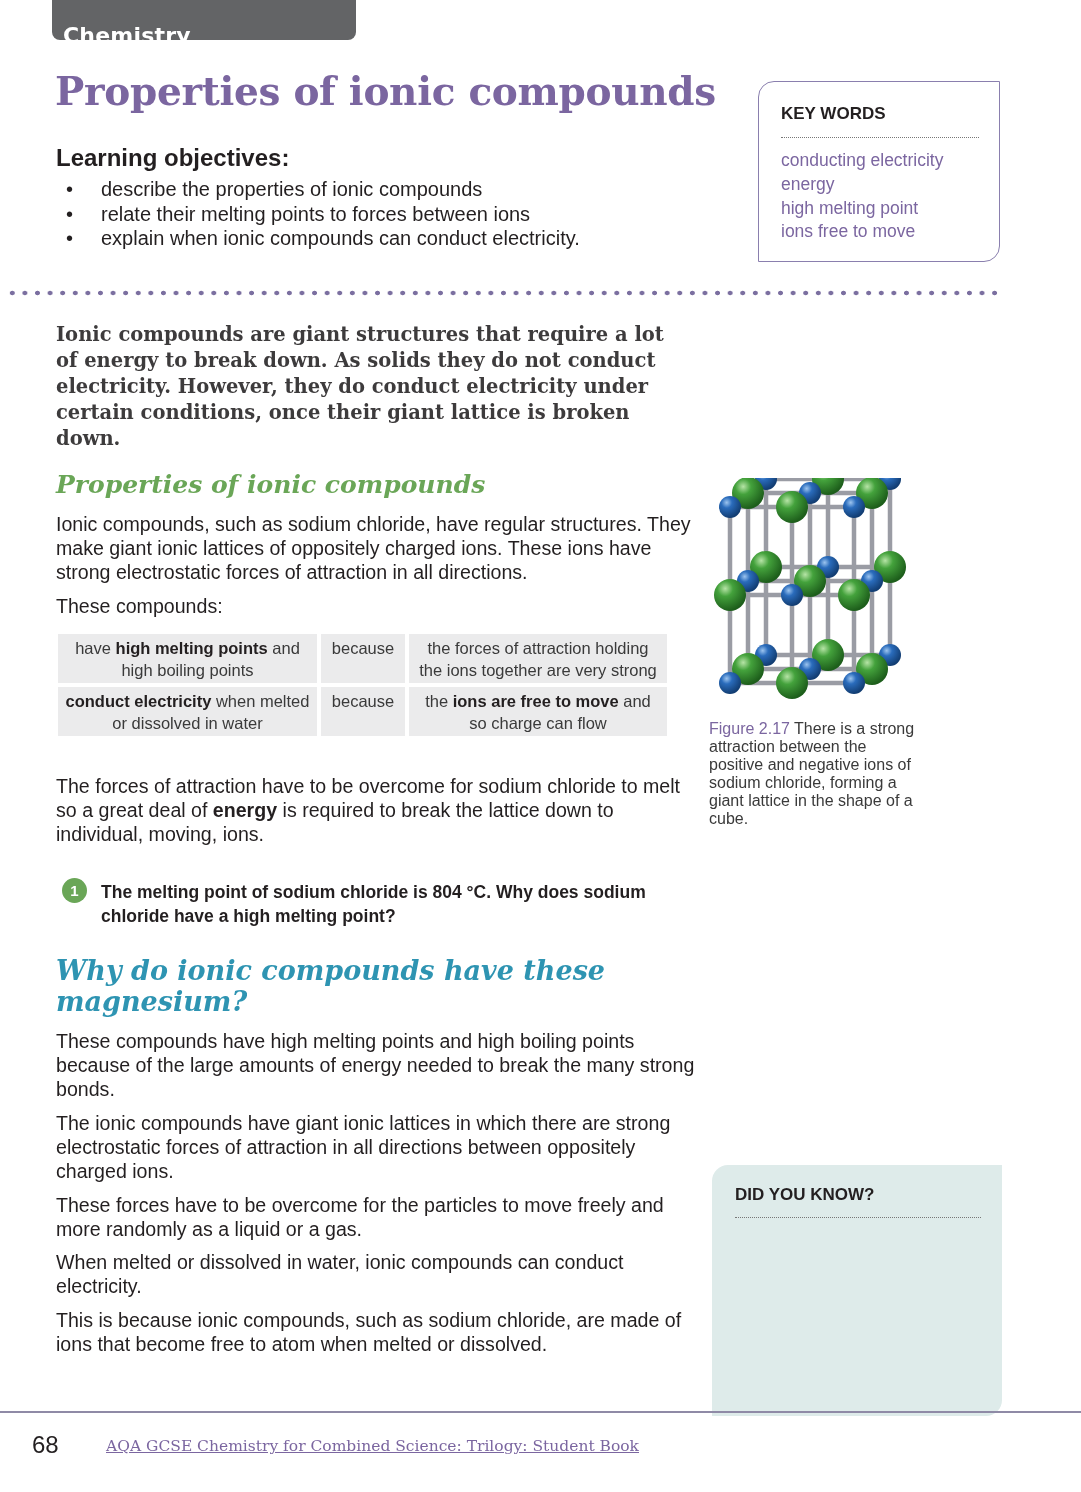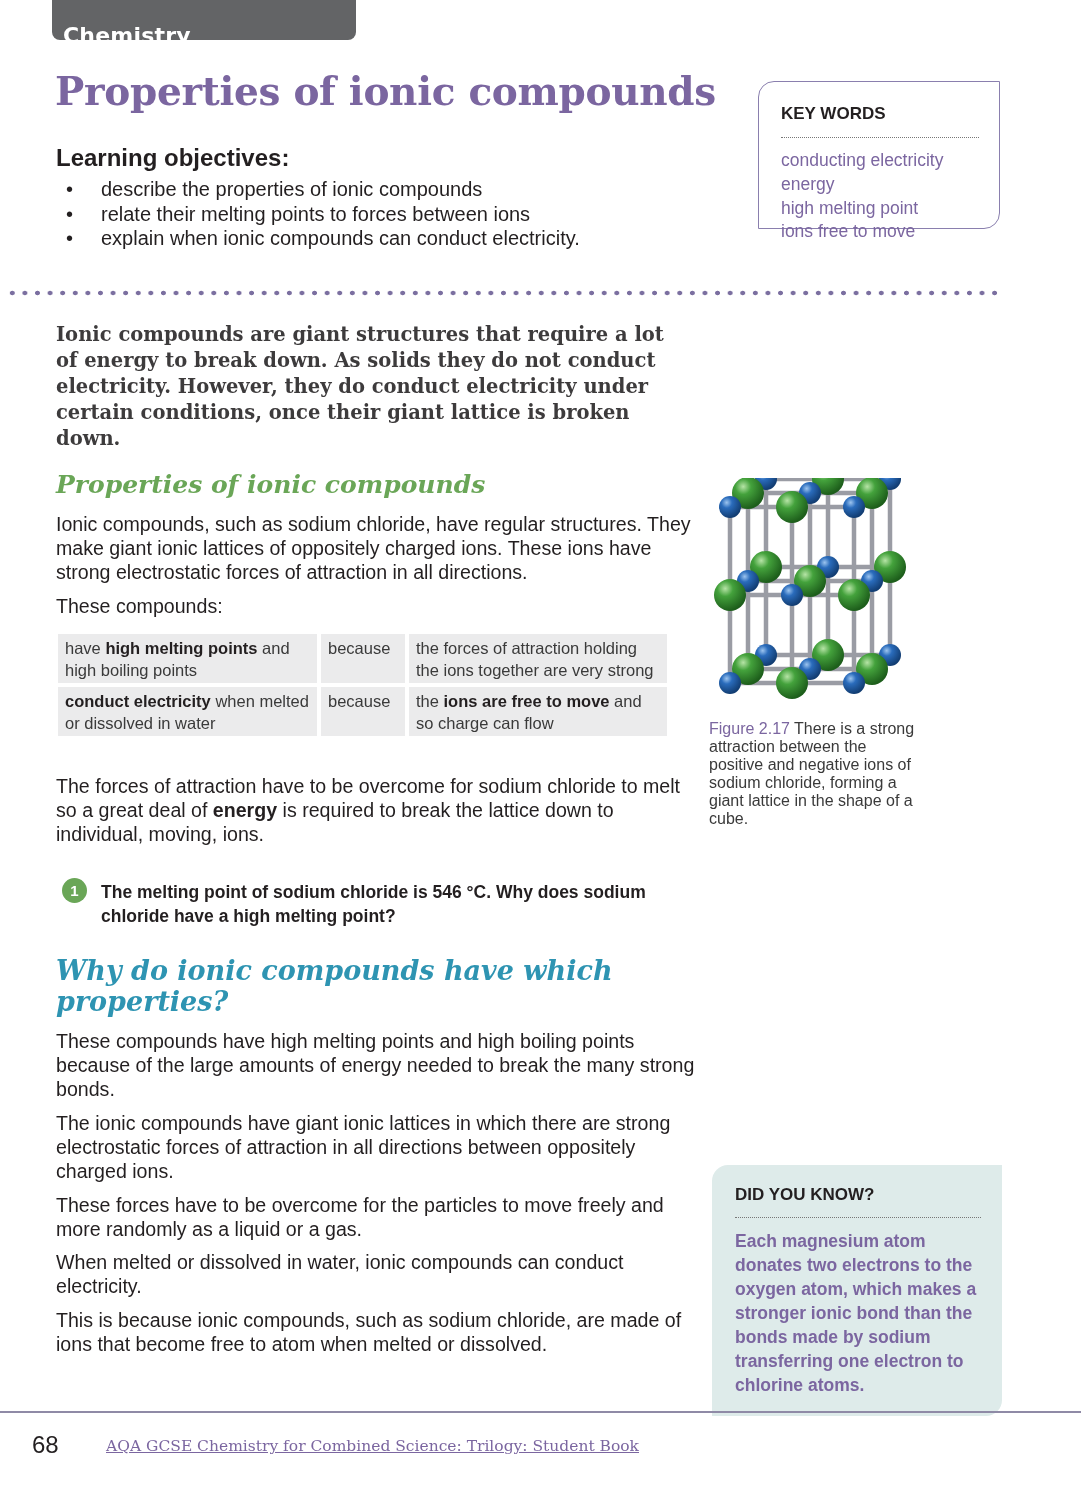--- a/index.html
+++ b/index.html
@@ -15,21 +15,21 @@
   .page-title { left: 55px; top: 68px; font-family: "DejaVu Serif", "Liberation Serif", serif;
                 font-weight: bold; font-size: 39px; color: #7b66a0; letter-spacing: -0.3px; white-space: nowrap; }
 
   .lo-heading { left: 56px; top: 144px; font-weight: bold; font-size: 24px; color: #231f20;
                 font-family: "Liberation Sans", sans-serif; }
   .lo-list { left: 56px; top: 177px; margin: 0; padding: 0; list-style: none;
              font-family: "Liberation Sans", sans-serif; font-size: 20px; line-height: 24.5px; }
   .lo-list li { position: relative; padding-left: 45px; white-space: nowrap; }
   .lo-list li::before { content: "•"; position: absolute; left: 10px; top: 0; }
 
-  .keywords { left: 758px; top: 81px; width: 242px; height: 148px; border: 1.5px solid #8a7fae;
+  .keywords { left: 758px; top: 81px; width: 242px; height: 181px; border: 1.5px solid #8a7fae;
               border-radius: 16px 0 16px 0; box-sizing: border-box; }
   .kw-heading { position: absolute; left: 22px; top: 22px; font-weight: bold; font-size: 17px;
                 font-family: "Liberation Sans", sans-serif; color: #231f20; }
   .kw-rule { position: absolute; left: 22px; top: 55px; width: 198px; border-top: 1.5px dotted #777; }
   .kw-list { position: absolute; left: 22px; top: 67px; margin: 0; padding: 0; list-style: none;
              font-family: "Liberation Sans", sans-serif; font-weight: normal; font-size: 17.5px;
              line-height: 23.8px; color: #7b66a0; white-space: nowrap; }
 
   .dot-divider { left: 6px; top: 289px; width: 997px; height: 8px;
                  background-image: radial-gradient(circle, #7b6fa0 2.2px, transparent 2.6px);
@@ -40,21 +40,21 @@
 
   .h2-green { left: 56px; top: 470px; font-family: "DejaVu Serif", "Liberation Serif", serif;
               font-style: italic; font-weight: bold; font-size: 25px; color: #6aa657; white-space: nowrap; }
 
   .body-text { font-family: "Liberation Sans", sans-serif; font-size: 19.6px; line-height: 24px; color: #231f20; }
   .p1 { left: 56px; top: 512px; width: 640px; }
   .p2 { left: 56px; top: 594px; }
 
   .props-table { left: 58px; top: 634px; border-collapse: separate; border-spacing: 4px;
                  margin-left: -4px; margin-top: -4px; font-family: "Liberation Sans", sans-serif;
-                 font-size: 16.5px; line-height: 22px; color: #3a3a3a; }
+                 font-size: 16.5px; line-height: 22px; color: #3a3a3a; text-align: center; }
   .props-table td { background: #ebebec; vertical-align: top; padding: 3px 7px 2px 7px; }
   .props-table td.c1 { width: 245px; }
   .props-table td.c2 { width: 70px; }
   .props-table td.c3 { width: 244px; }
   .props-table b { color: #231f20; }
 
   .p3 { left: 56px; top: 774px; width: 640px; }
 
   .q-badge { left: 62px; top: 878px; width: 25px; height: 25px; border-radius: 50%; background: #6aa657;
              color: #fff; font-weight: bold; font-size: 15px; text-align: center; line-height: 25px;
@@ -135,23 +135,23 @@
     <td class="c1"><span></span><b>conduct electricity</b><span> when melted or dissolved in water</span></td>
     <td class="c2">because</td>
     <td class="c3"><span>the </span><b>ions are free to move</b><span> and so charge can flow</span></td>
   </tr>
 </tbody>
   </table>
 
 <div class="abs body-text p3"><span>The forces of attraction have to be overcome for sodium chloride to melt so a great deal of </span><b>energy</b><span> is required to break the lattice down to individual, moving, ions.</span></div>
 
 <div class="abs q-badge">1</div>
-<div class="abs q-text">The melting point of sodium chloride is 546 °C. Why does sodium chloride have a high melting point?</div>
-
-<div class="abs h2-blue">Why do ionic compounds have which properties?</div>
+<div class="abs q-text">The melting point of sodium chloride is 804 °C. Why does sodium chloride have a high melting point?</div>
+
+<div class="abs h2-blue">Why do ionic compounds have these magnesium?</div>
 <div class="abs body-text p4">These compounds have high melting points and high boiling points because of the large amounts of energy needed to break the many strong bonds.</div>
 <div class="abs body-text p5">The ionic compounds have giant ionic lattices in which there are strong electrostatic forces of attraction in all directions between oppositely charged ions.</div>
 <div class="abs body-text p6">These forces have to be overcome for the particles to move freely and more randomly as a liquid or a gas.</div>
 <div class="abs body-text p7">When melted or dissolved in water, ionic compounds can conduct electricity.</div>
 <div class="abs body-text p8">This is because ionic compounds, such as sodium chloride, are made of ions that become free to atom when melted or dissolved.</div>
 
 <svg class="abs figure-svg" id="lattice" width="220" height="230" viewBox="0 0 220 230">
   <defs>
     <radialGradient id="gBlue" cx="35%" cy="30%" r="70%">
       <stop offset="0%" stop-color="#9cc4ef"></stop>
@@ -249,18 +249,17 @@
       <circle cx="86" cy="29" r="16" fill="url(#gGreen)"></circle>
       <circle cx="148" cy="29" r="11" fill="url(#gBlue)"></circle>
     </g>
 </svg>
 
 <div class="abs fig-caption"><span class="lbl">Figure 2.17</span><span> There is a strong attraction between the positive and negative ions of sodium chloride, forming a giant lattice in the shape of a cube.</span></div>
 
 <div class="abs dyk">
   <div class="dyk-heading">DID YOU KNOW?</div>
   <div class="dyk-rule"></div>
-  <div class="dyk-text">Each magnesium atom donates two electrons to the oxygen atom, which makes a stronger ionic bond than the bonds made by sodium transferring one electron to chlorine atoms.</div>
 </div>
 
 <div class="abs footer-rule"></div>
 <div class="abs page-number">68</div>
 <div class="abs book-title">AQA GCSE Chemistry for Combined Science: Trilogy: Student Book</div>
 
 </body></html>

